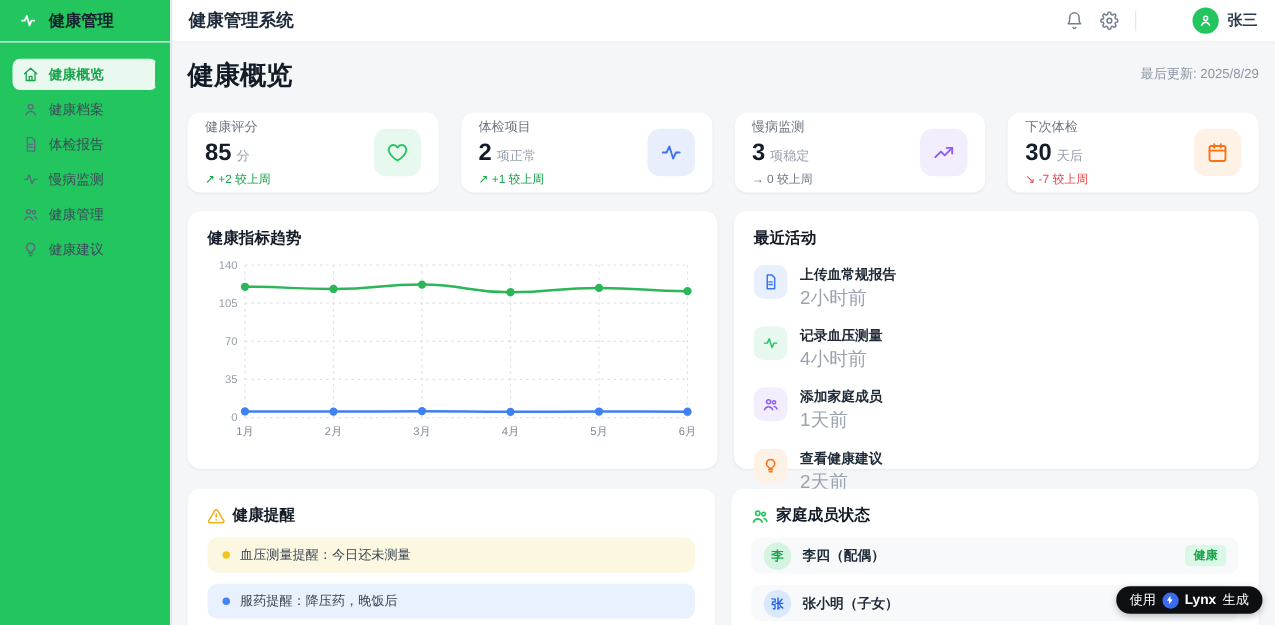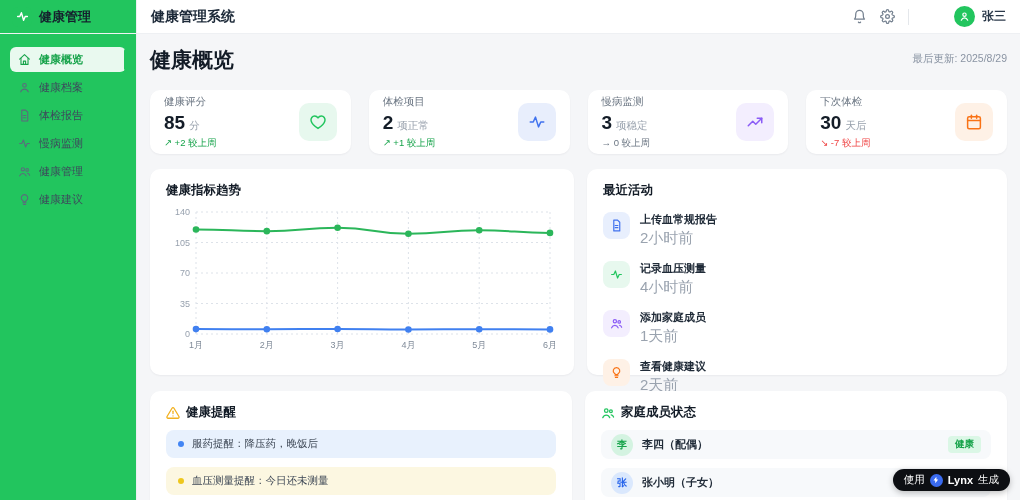--- a/index.html
+++ b/index.html
@@ -375,27 +375,27 @@
           <span style="display:flex">
             <svg width="14" height="14" viewBox="0 0 24 24" fill="none" stroke="#f2b01e" stroke-width="2.2" stroke-linecap="round" stroke-linejoin="round">
                 <path d="M10.29 3.86 1.82 18a2 2 0 0 0 1.71 3h16.94a2 2 0 0 0 1.71-3L13.71 3.86a2 2 0 0 0-3.42 0z"></path>
                 <line x1="12" y1="9" x2="12" y2="13"></line>
                 <line x1="12" y1="17" x2="12.01" y2="17"></line>
               </svg>
           </span>
           <h2 class="panel-title">健康提醒</h2>
         </div>
         <div>
+            <div class="reminder-item" style="background: rgb(252, 247, 225);">
+              <span class="dot" style="background:#eec71d"></span>
+              <span>血压测量提醒：今日还未测量</span>
+            </div>
             <div class="reminder-item" style="background: rgb(232, 241, 253);">
               <span class="dot" style="background:#4285f4"></span>
               <span>服药提醒：降压药，晚饭后</span>
-            </div>
-            <div class="reminder-item" style="background: rgb(252, 247, 225);">
-              <span class="dot" style="background:#eec71d"></span>
-              <span>血压测量提醒：今日还未测量</span>
             </div>
           </div>
       </section>
       <section class="panel panel-bottom">
         <div class="panel-head">
           <span style="display:flex">
             <svg width="14" height="14" viewBox="0 0 24 24" fill="none" stroke="#22c55e" stroke-width="2.2" stroke-linecap="round" stroke-linejoin="round">
                 <circle cx="9" cy="8" r="3"></circle>
                 <path d="M3 20c1.2-3 3.4-4.4 6-4.4s4.8 1.4 6 4.4"></path>
                 <circle cx="17" cy="9" r="2.4"></circle>

